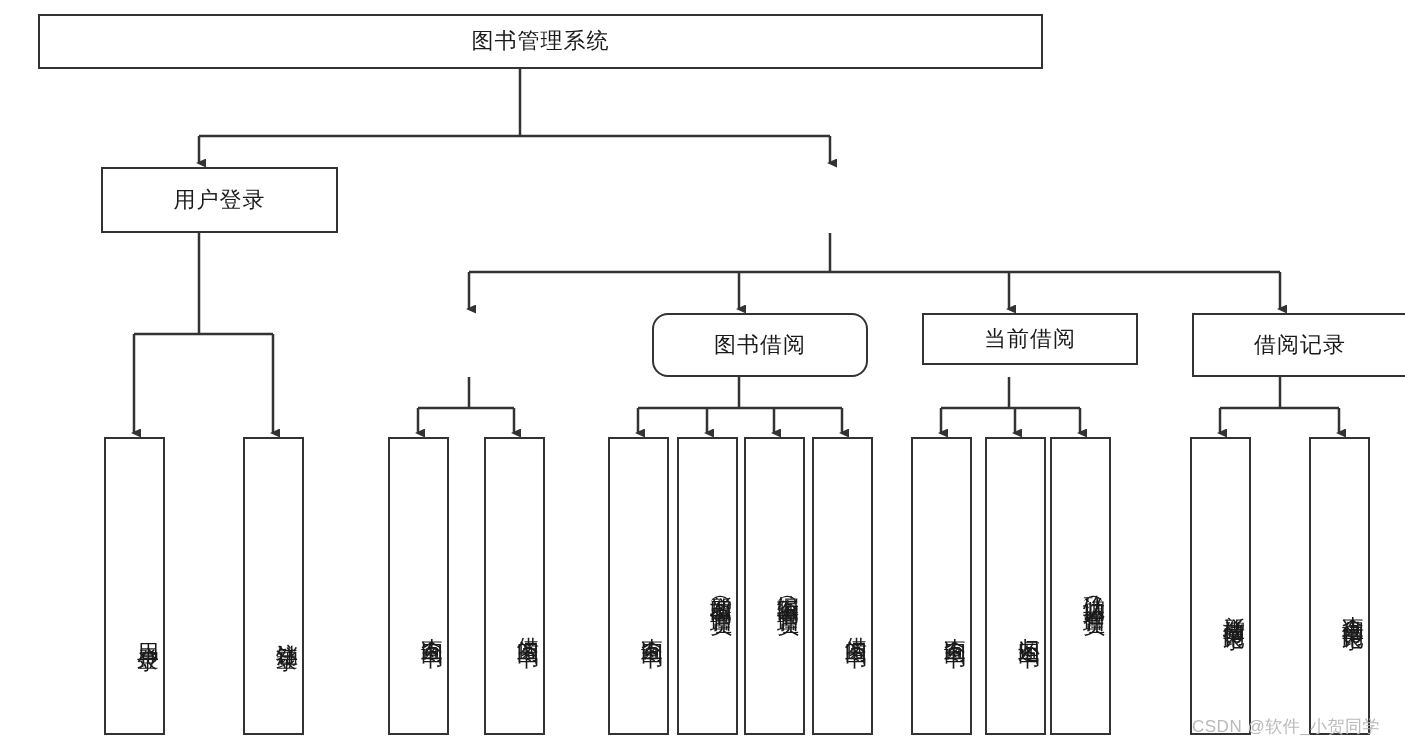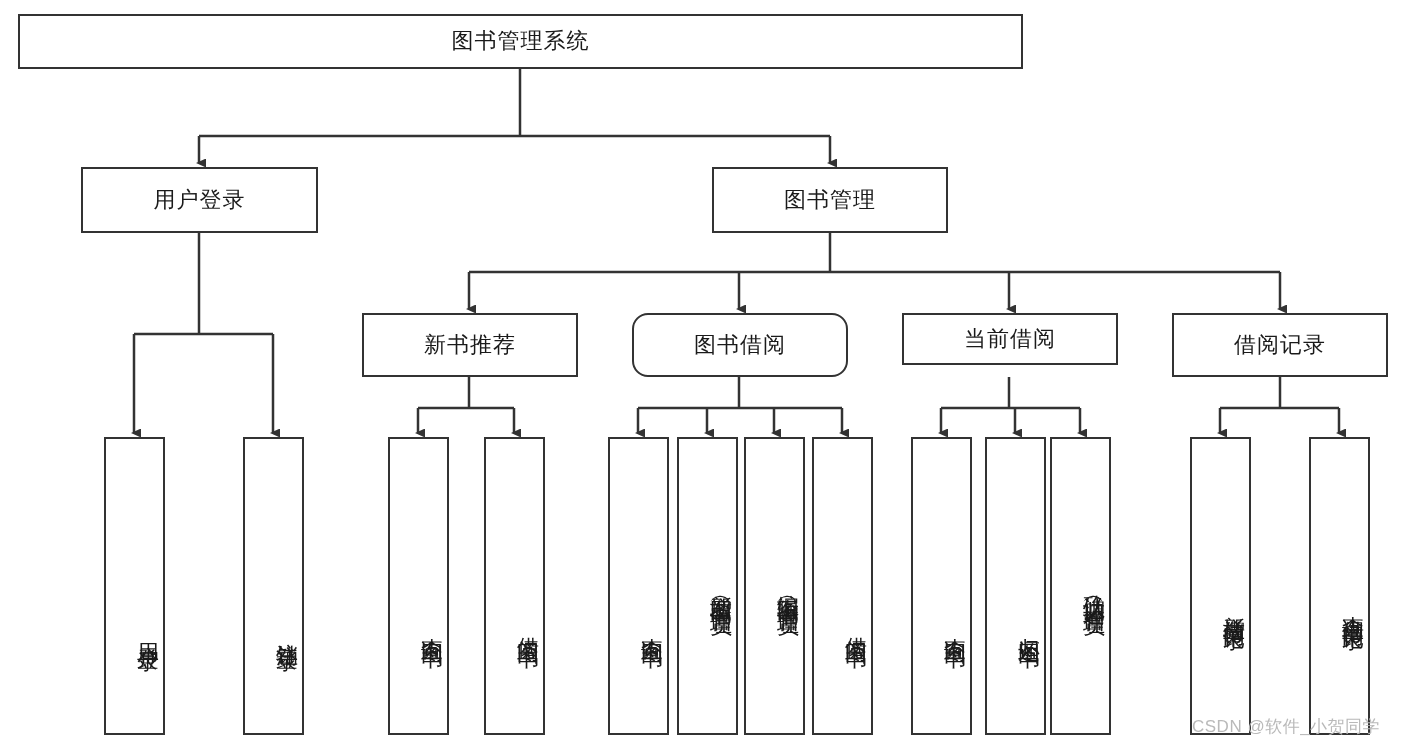--- a/index.html
+++ b/index.html
@@ -31,20 +31,21 @@
     background: #ffffff;
     display: flex;
     align-items: center;
     justify-content: center;
     color: #1a1a1a;
   }
   .node.horiz {
     font-size: 22px;
     letter-spacing: 1px;
     line-height: 1.2;
+    margin-left: 20px;
   }
   .node.vert {
     writing-mode: vertical-rl;
     text-orientation: upright;
     font-size: 22px;
     letter-spacing: 3px;
     padding-top: 6px;
     align-items: flex-start;
     justify-content: center;
   }
@@ -108,23 +109,21 @@
       <path d="M1280,377 L1280,408"></path>
       <path d="M1220,408 L1339,408"></path>
       <path d="M1220,408 L1220,433" marker-end="url(#arrow)"></path>
       <path d="M1339,408 L1339,433" marker-end="url(#arrow)"></path>
     </g>
   </svg>
 
   <div class="node horiz" style="left:18px; top:14px; width:1005px; height:55px;">图书管理系统</div>
 
   <div class="node horiz" style="left:81px; top:167px; width:237px; height:66px;">用户登录</div>
-  <div class="node horiz" style="left:712px; top:167px; width:236px; height:66px;">图书管理</div>
 
-  <div class="node horiz" style="left:362px; top:313px; width:216px; height:64px;">新书推荐</div>
   <div class="node horiz" style="left:632px; top:313px; width:216px; height:64px;border-radius:16px;">图书借阅</div>
   <div class="node horiz" style="left:902px; top:313px; width:216px; height:52px;">当前借阅</div>
   <div class="node horiz" style="left:1172px; top:313px; width:216px; height:64px;">借阅记录</div>
 
   <div class="node vert" style="left:104px; top:437px; width:61px; height:298px; padding-top:90px;">用户登录</div>
   <div class="node vert" style="left:243px; top:437px; width:61px; height:298px; padding-top:90px;">注销登录</div>
 
   <div class="node vert" style="left:388px; top:437px; width:61px; height:298px; padding-top:80px;">查询图书</div>
   <div class="node vert" style="left:484px; top:437px; width:61px; height:298px; padding-top:80px;">借阅图书</div>
 

